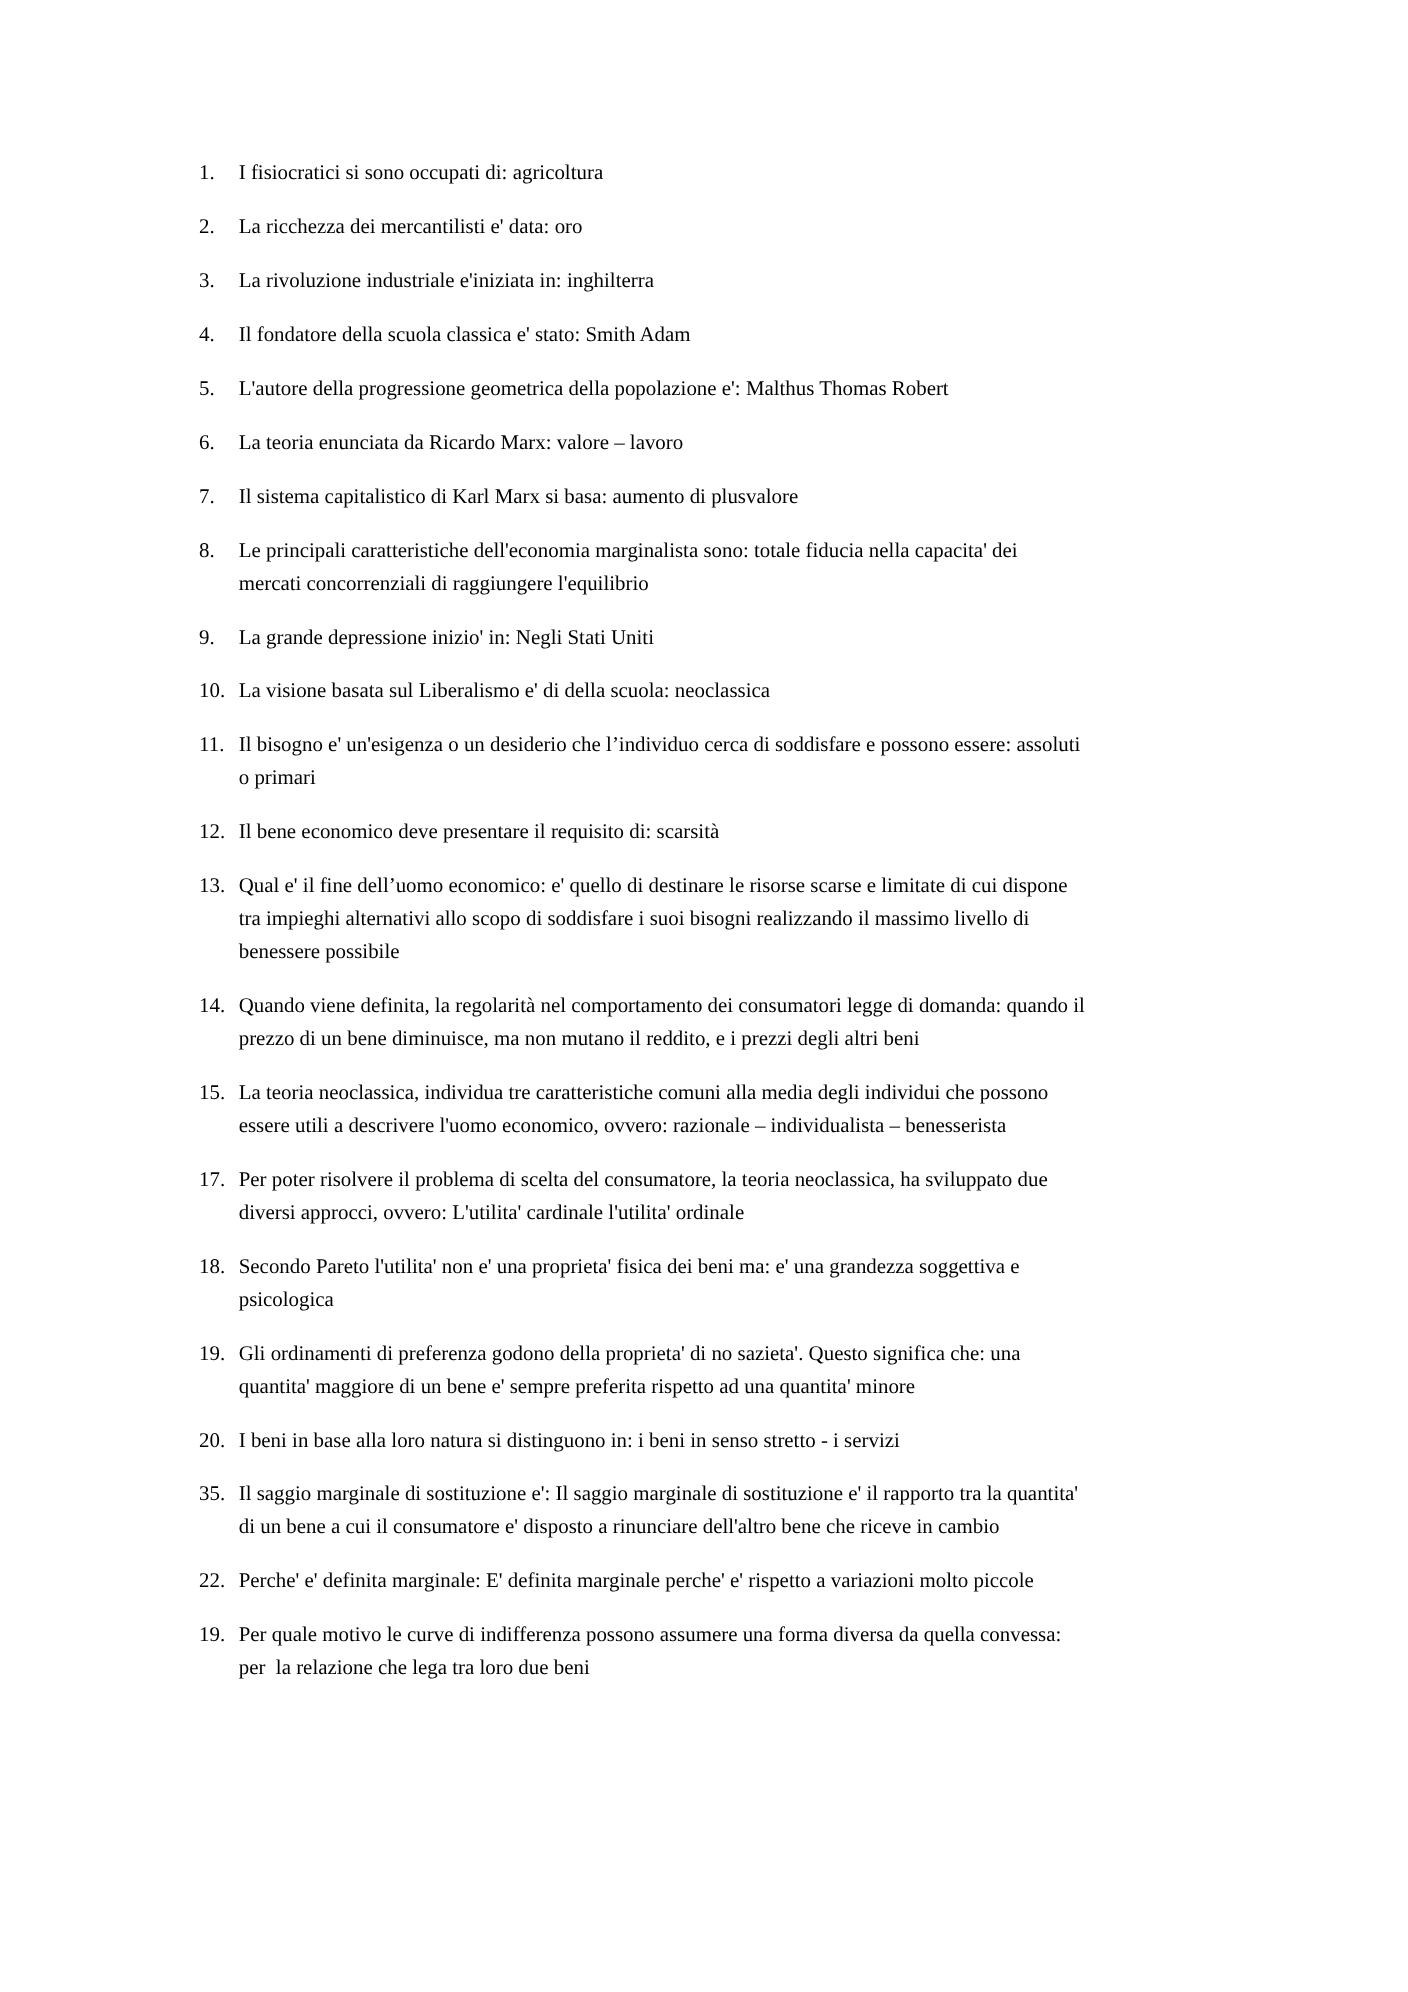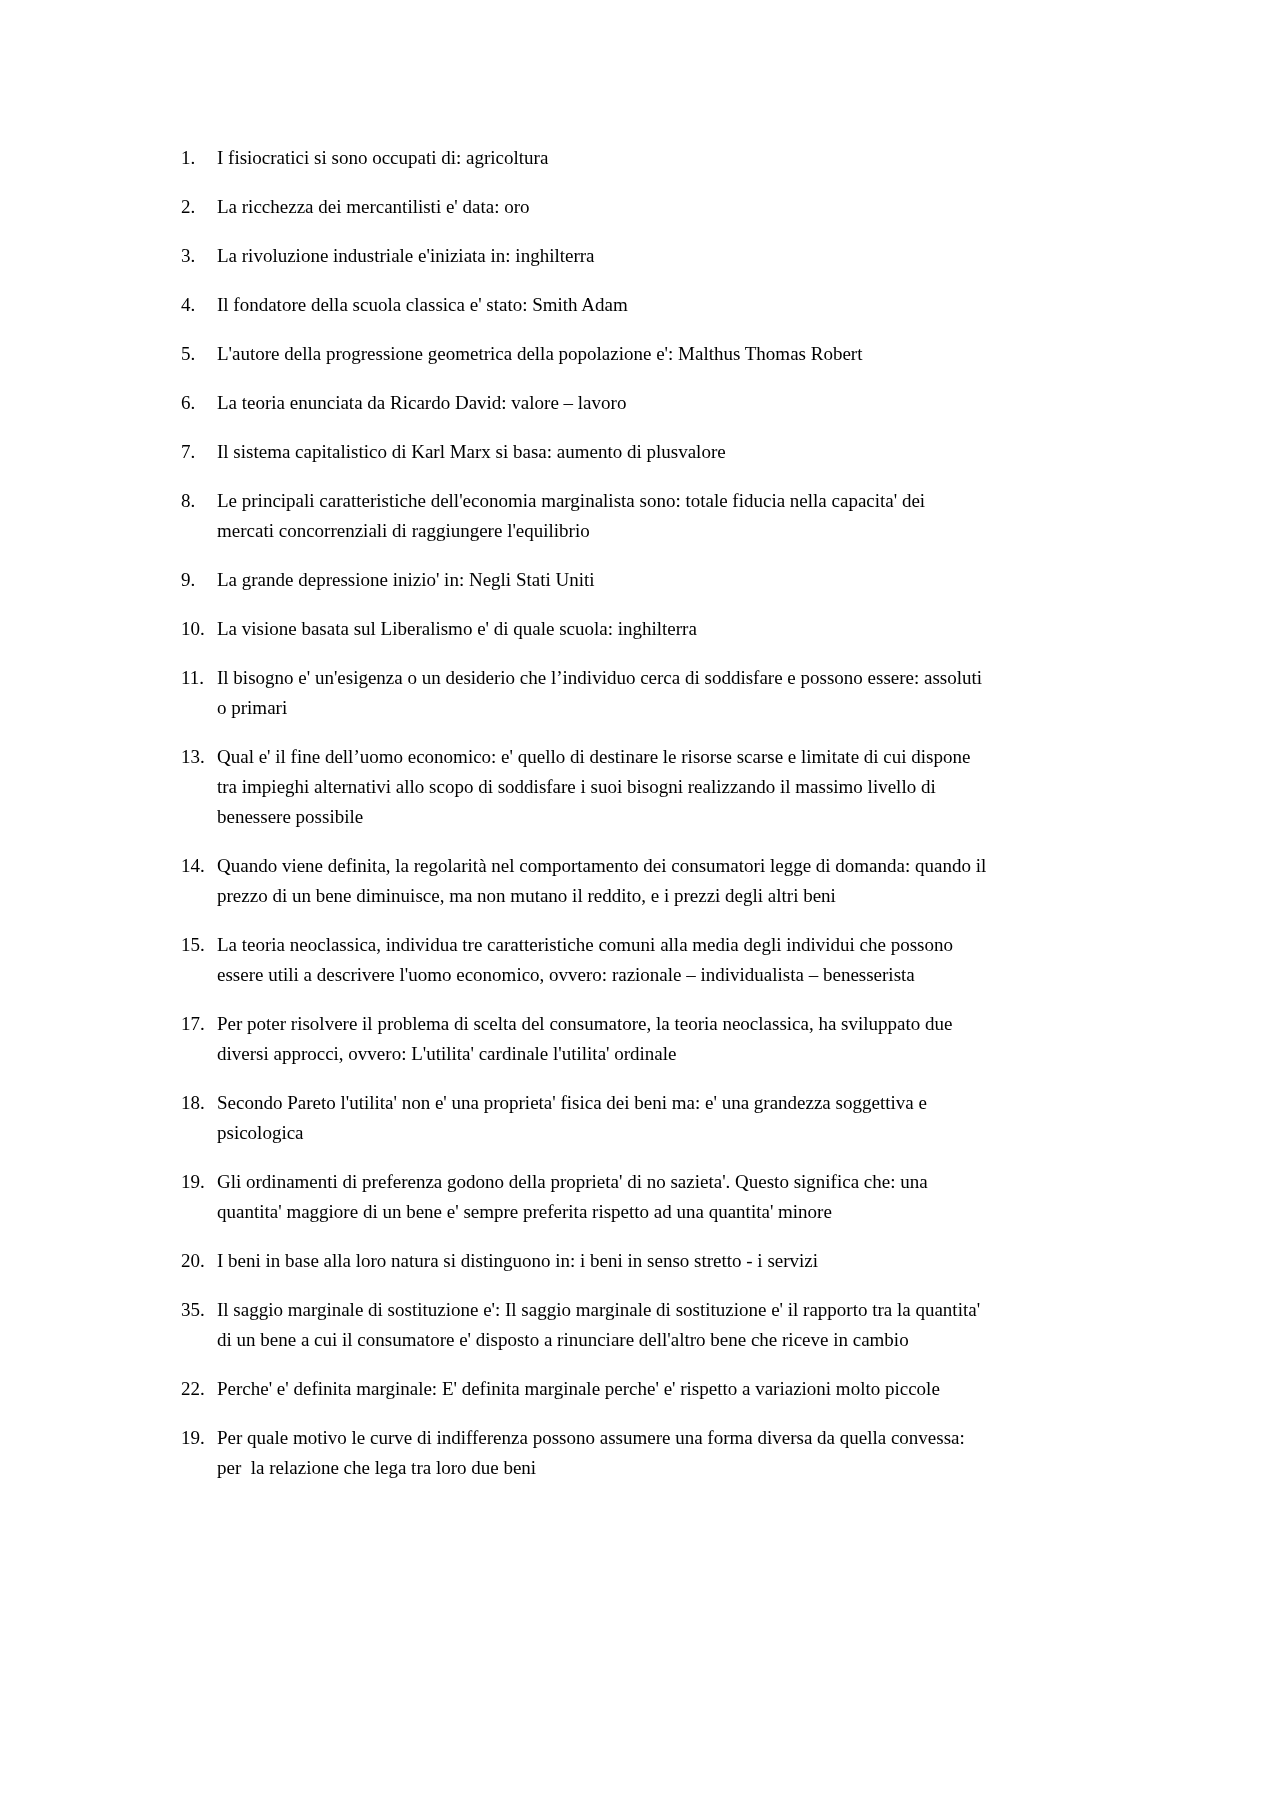--- a/index.html
+++ b/index.html
@@ -63,41 +63,45 @@
       <li>
         <span class="num">4.</span>
         <div class="txt">Il fondatore della scuola classica e' stato: Smith Adam</div>
       </li>
       <li>
         <span class="num">5.</span>
         <div class="txt">L'autore della progressione geometrica della popolazione e': Malthus Thomas Robert</div>
       </li>
       <li>
         <span class="num">6.</span>
-        <div class="txt">La teoria enunciata da Ricardo David: valore – lavoro</div>
+        <div class="txt">La teoria enunciata da Ricardo Marx: valore – lavoro</div>
       </li>
       <li>
         <span class="num">7.</span>
         <div class="txt">Il sistema capitalistico di Karl Marx si basa: aumento di plusvalore</div>
       </li>
       <li>
         <span class="num">8.</span>
         <div class="txt">Le principali caratteristiche dell'economia marginalista sono: totale fiducia nella capacita' dei<br>mercati concorrenziali di raggiungere l'equilibrio</div>
       </li>
       <li>
         <span class="num">9.</span>
         <div class="txt">La grande depressione inizio' in: Negli Stati Uniti</div>
       </li>
       <li>
         <span class="num">10.</span>
-        <div class="txt">La visione basata sul Liberalismo e' di quale scuola: inghilterra</div>
+        <div class="txt">La visione basata sul Liberalismo e' di della scuola: neoclassica</div>
       </li>
       <li>
         <span class="num">11.</span>
         <div class="txt">Il bisogno e' un'esigenza o un desiderio che l’individuo cerca di soddisfare e possono essere: assoluti<br>o primari</div>
+      </li>
+      <li>
+        <span class="num">12.</span>
+        <div class="txt">Il bene economico deve presentare il requisito di: scarsità</div>
       </li>
       <li>
         <span class="num">13.</span>
         <div class="txt">Qual e' il fine dell’uomo economico: e' quello di destinare le risorse scarse e limitate di cui dispone<br>tra impieghi alternativi allo scopo di soddisfare i suoi bisogni realizzando il massimo livello di<br>benessere possibile</div>
       </li>
       <li>
         <span class="num">14.</span>
         <div class="txt">Quando viene definita, la regolarità nel comportamento dei consumatori legge di domanda: quando il<br>prezzo di un bene diminuisce, ma non mutano il reddito, e i prezzi degli altri beni</div>
       </li>
       <li>

